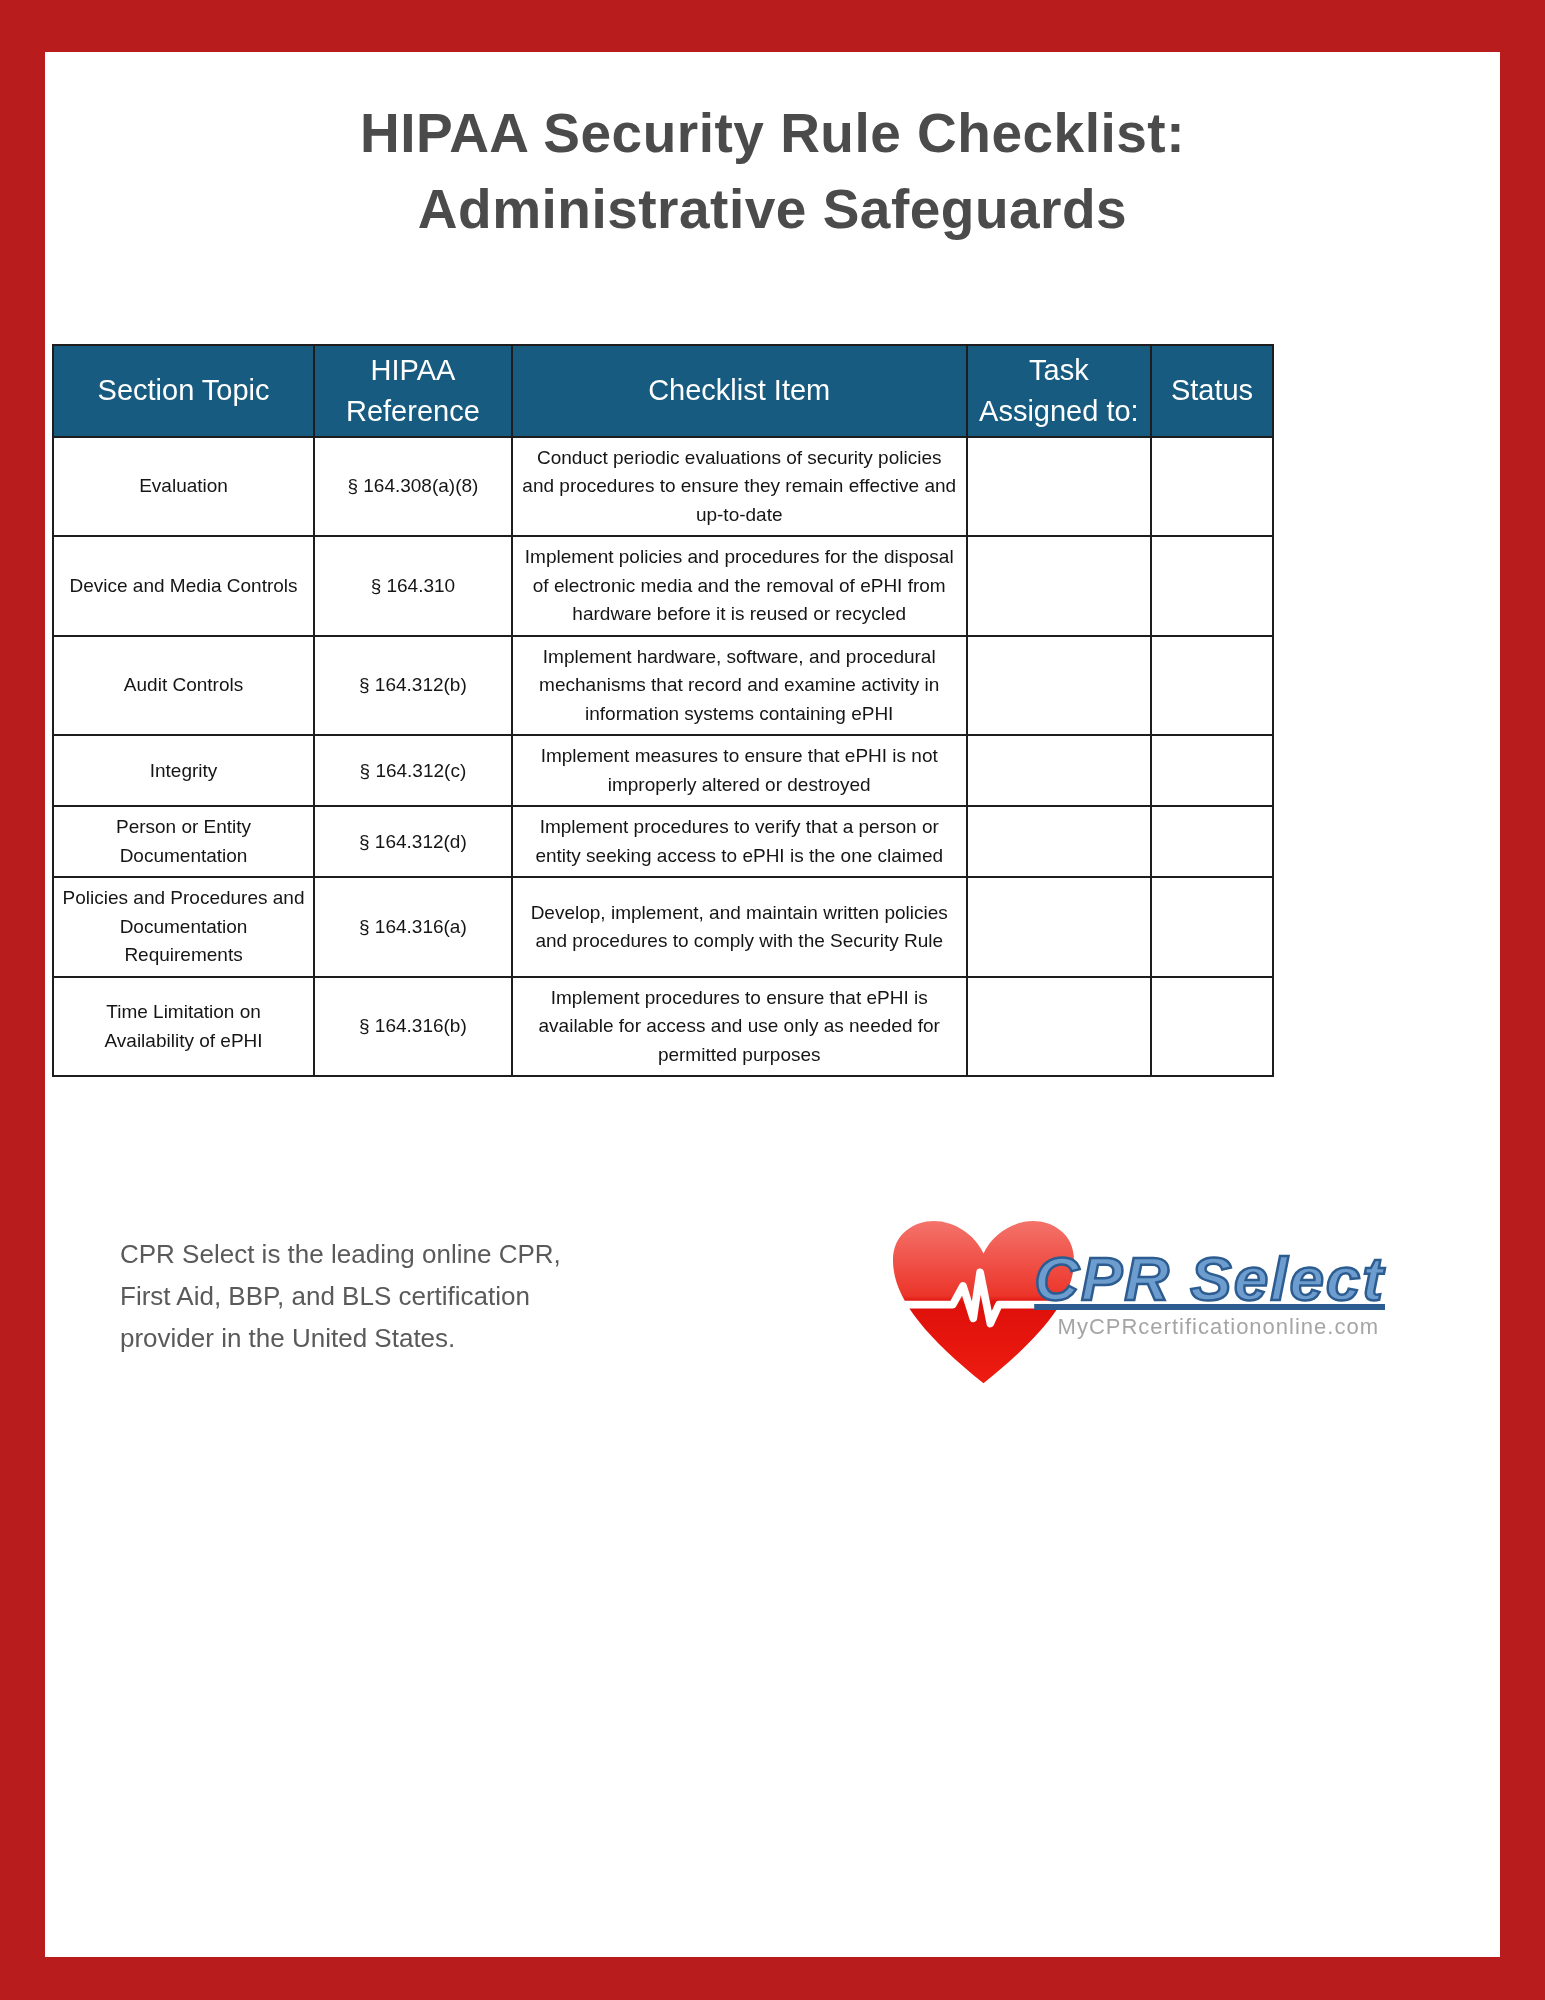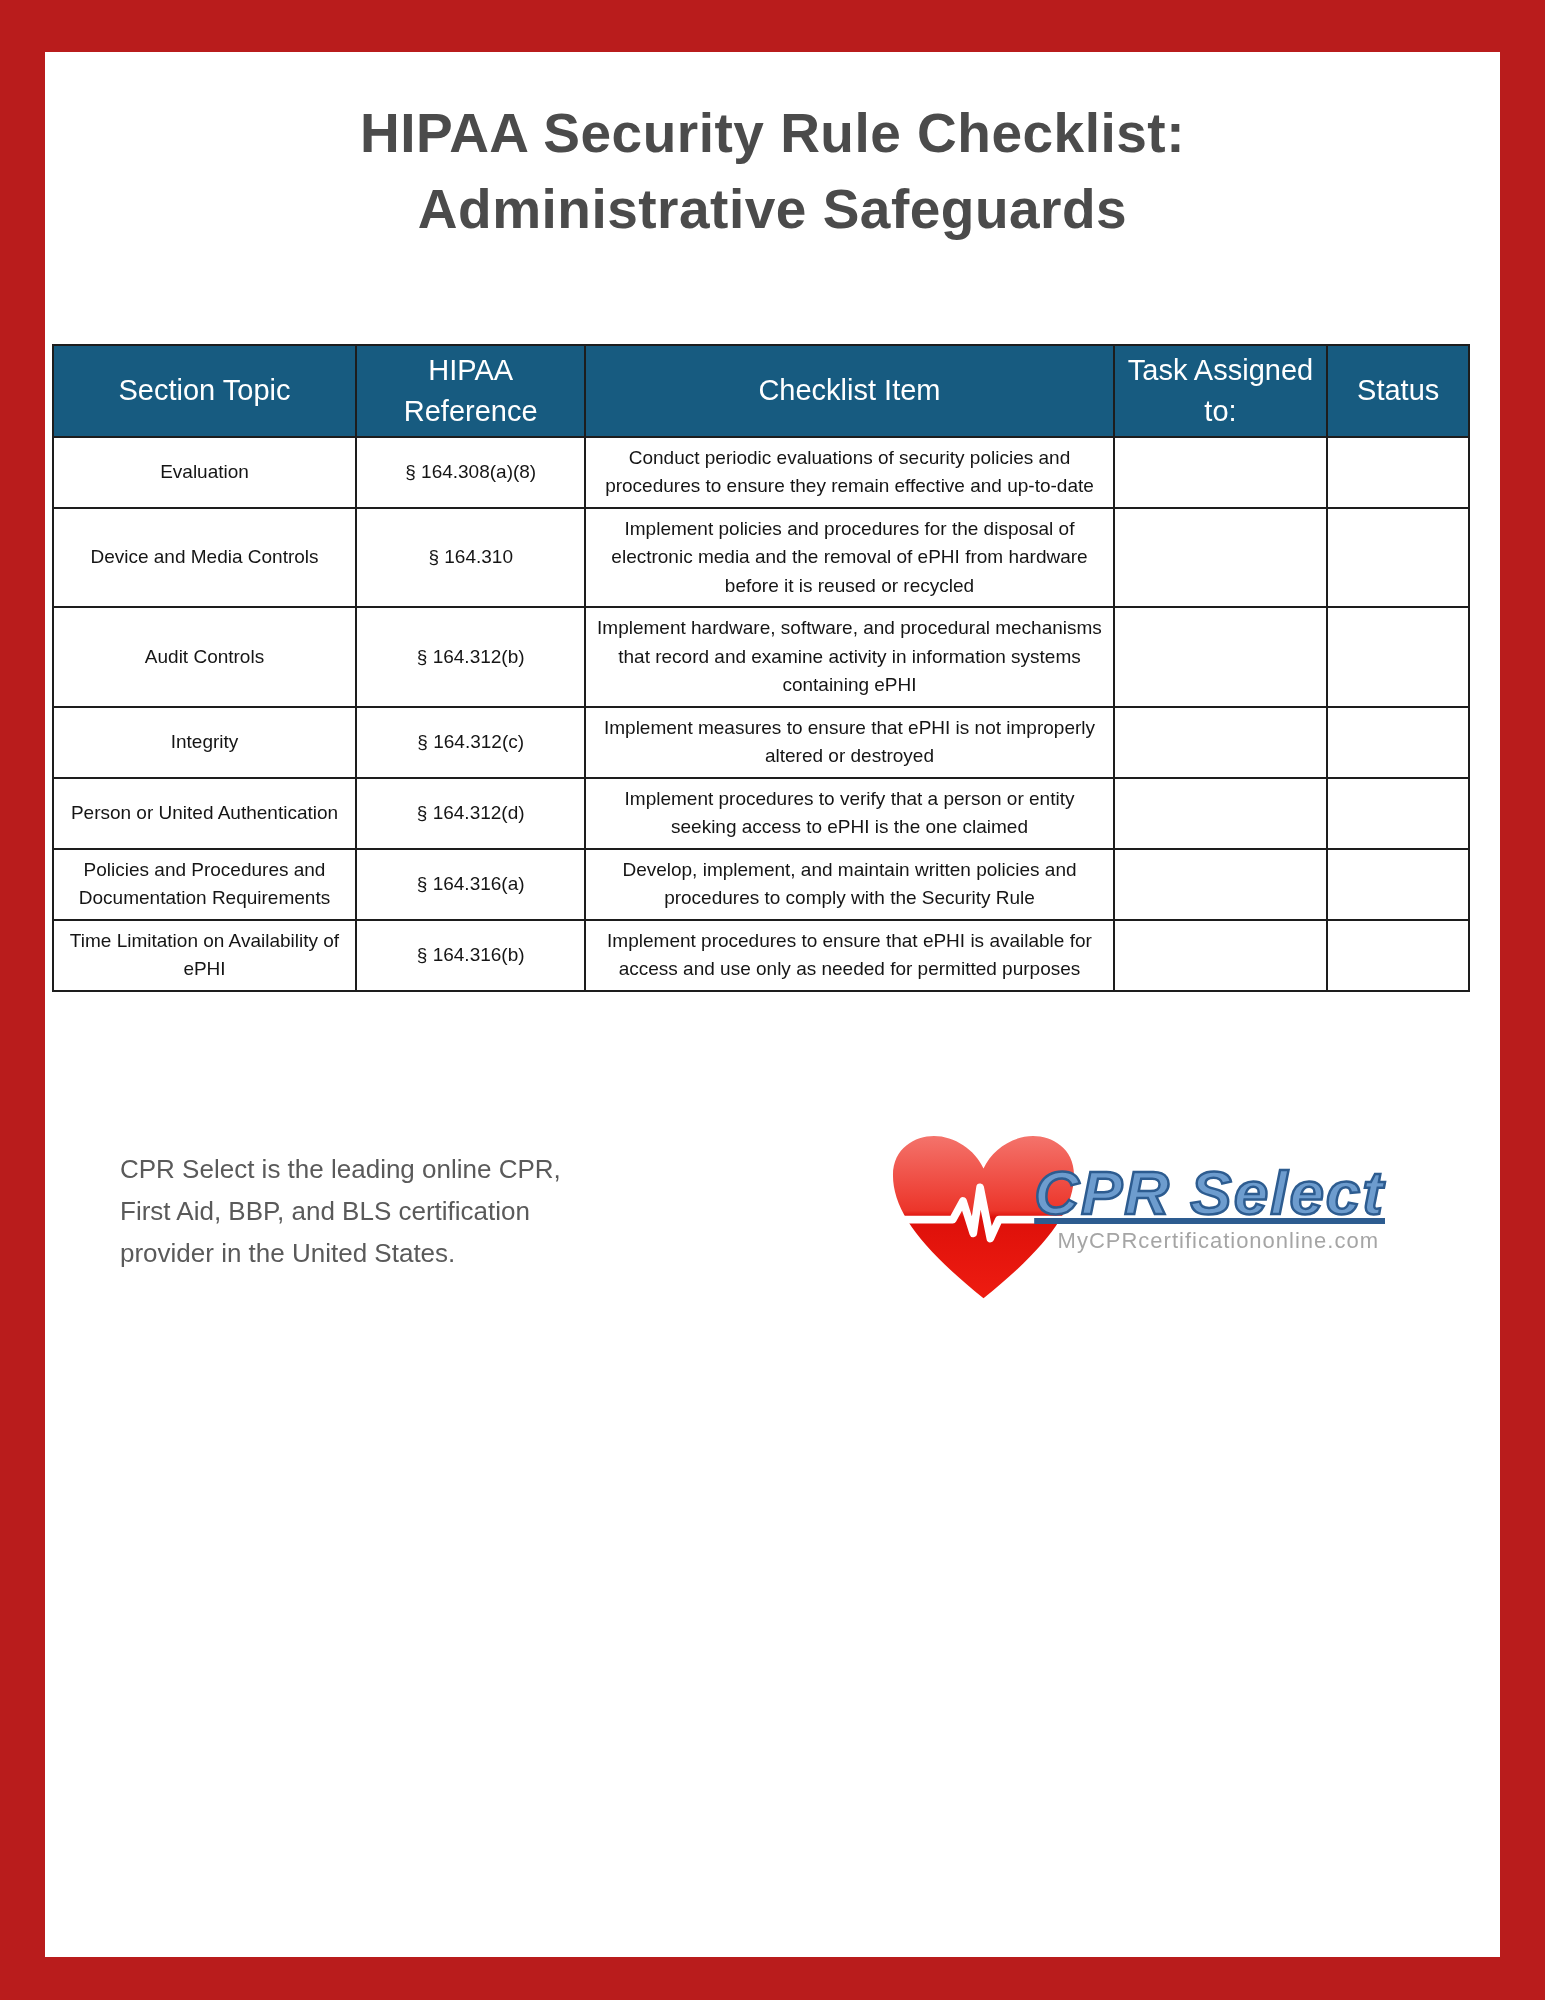--- a/index.html
+++ b/index.html
@@ -24,21 +24,21 @@
     text-align: center;
     font-size: 55px;
     font-weight: 700;
     line-height: 1.38;
     color: #4b4b4b;
     letter-spacing: 0.5px;
   }
   table.checklist {
     border-collapse: collapse;
     table-layout: fixed;
-    width: 1418px;
+    width: 1222px;
     margin: 96px 0 0 7px;
   }
   .checklist th, .checklist td {
     border: 2px solid #1d1d1d;
     text-align: center;
     vertical-align: middle;
   }
   .checklist thead th {
     background: #175b80;
     color: #ffffff;
@@ -151,21 +151,21 @@
         <td></td>
       </tr>
           <tr>
         <td>Integrity</td>
         <td>§ 164.312(c)</td>
         <td>Implement measures to ensure that ePHI is not improperly altered or destroyed</td>
         <td></td>
         <td></td>
       </tr>
           <tr>
-        <td>Person or United Authentication</td>
+        <td>Person or Entity Documentation</td>
         <td>§ 164.312(d)</td>
         <td>Implement procedures to verify that a person or entity seeking access to ePHI is the one claimed</td>
         <td></td>
         <td></td>
       </tr>
           <tr>
         <td>Policies and Procedures and Documentation Requirements</td>
         <td>§ 164.316(a)</td>
         <td>Develop, implement, and maintain written policies and procedures to comply with the Security Rule</td>
         <td></td>

